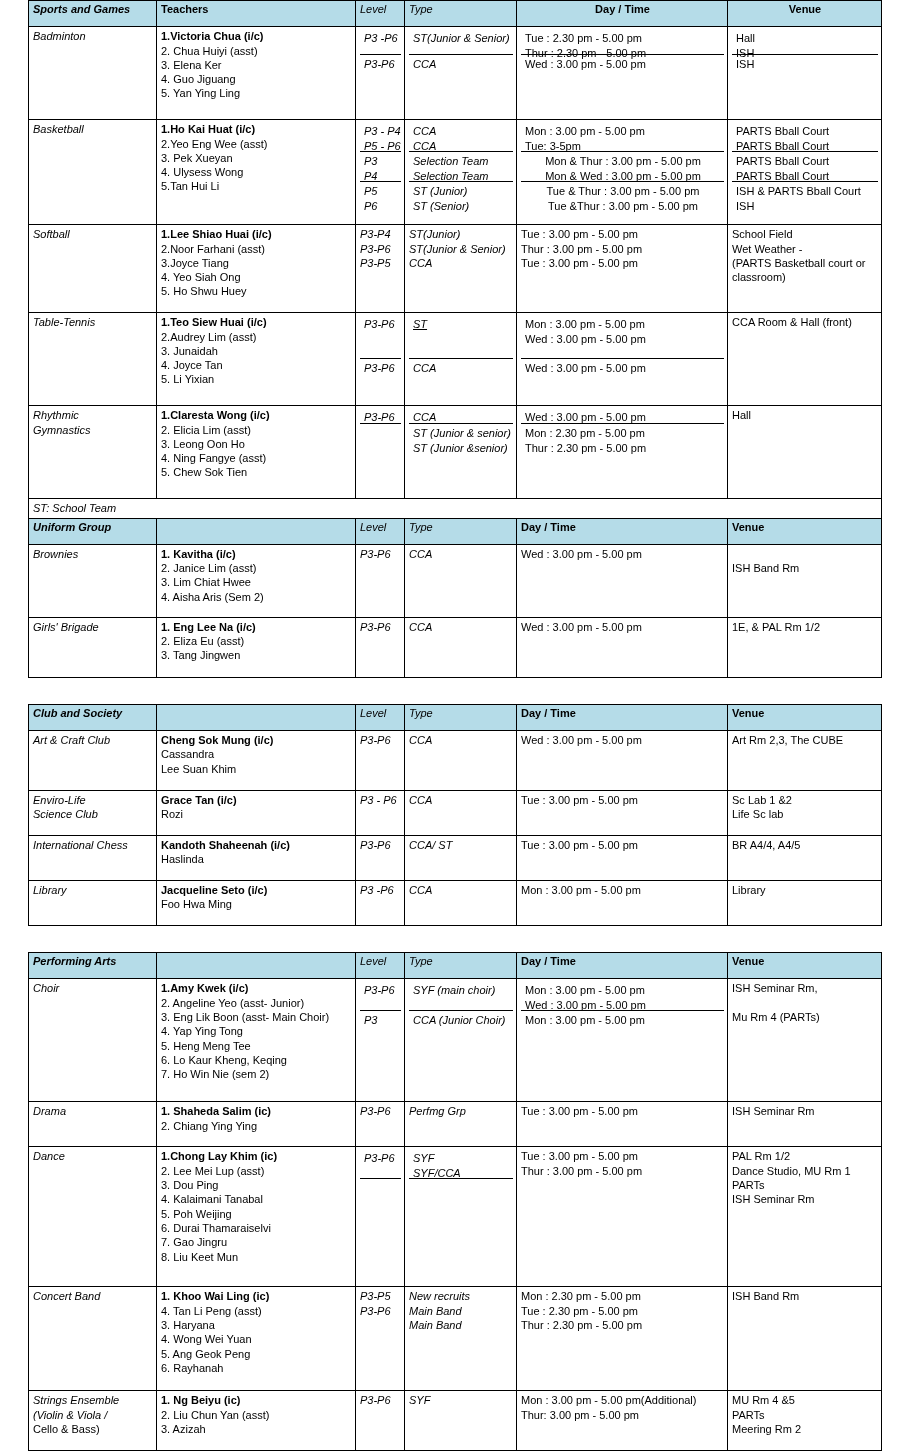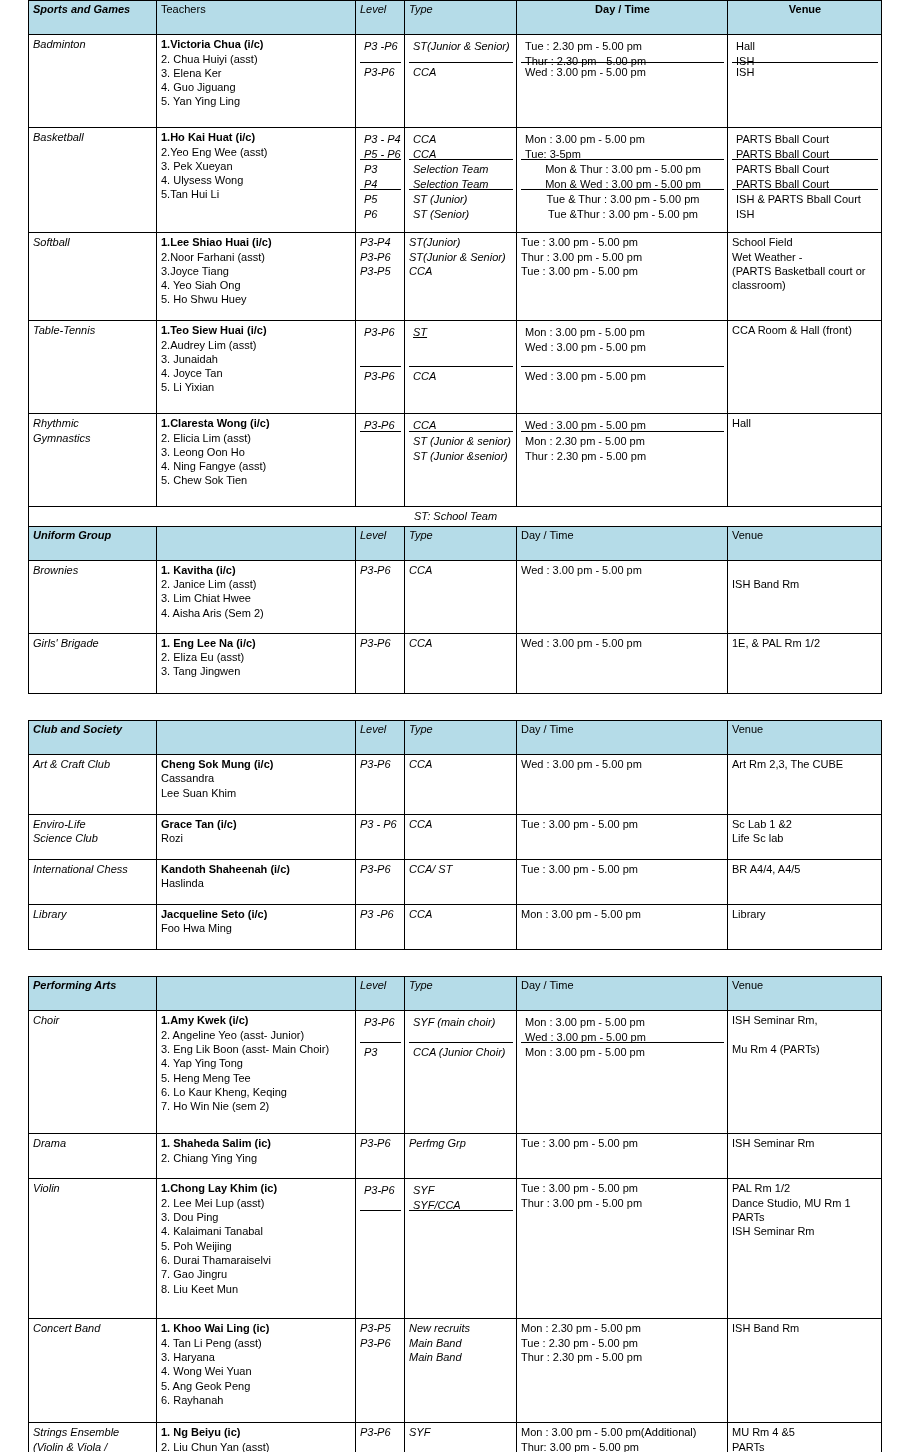--- a/index.html
+++ b/index.html
@@ -21,39 +21,39 @@
     border:1px solid #000;
     vertical-align:top;
     padding:2px 3px 2px 4px;
     line-height:14.3px;
     overflow:hidden;
   }
   
   tr.hdr td{
     background:#b5dce8;
     font-weight:normal;
-    padding-top:1px;padding-bottom:18px;
+    padding-top:1px;padding-bottom:10px;
   }
   tr.hdr td.ital{font-style:italic;font-weight:bold;}
   tr.hdr td.ctr{text-align:center;font-weight:bold;}
-  tr.hdr td.lft{font-weight:normal;margin-top:19px;}
+  tr.hdr td.lft{font-weight:bold;margin-top:19px;}
   tr.hdr td.ital2{font-style:italic;}
 
   
   col.c-name{width:128px;}
   col.c-teach{width:199px;}
   col.c-level{width:49px;}
   col.c-type{width:112px;}
   col.c-day{width:211px;}
   col.c-venue{width:154px;}
 
   .activity{font-style:italic;}
   .teachers .lead{font-weight:bold;}
   .ital{font-style:italic;}
-  .note-row td{border:1px solid #000;font-style:italic;padding:1px 4px;text-align:center;}
+  .note-row td{border:1px solid #000;font-style:italic;padding:1px 4px;}
   .gap{height:26px;}
   
   .split > div{border-bottom:1px solid #000;padding:2px 3px 2px 4px;box-sizing:border-box;}
   .split > div:last-child{border-bottom:none;}
   td.split{padding:0;}
   .line{white-space:nowrap;}
 </style>
 </head>
 <body>
 
@@ -577,21 +577,21 @@
       <td>
             <div class="line">Tue : 3.00 pm - 5.00 pm</div>
           </td>
       <td>
             <div class="line">ISH Seminar Rm</div>
           </td>
     </tr>
 
     <tr style="height:135px">
       <td class="activity">
-            <div class="line">Violin</div>
+            <div class="line">Dance</div>
           </td>
       <td class="teachers">
             <div class="line lead">1.Chong Lay Khim (ic)</div>
             <div class="line">2. Lee Mei Lup (asst)</div>
             <div class="line">3. Dou Ping</div>
             <div class="line">4. Kalaimani Tanabal</div>
             <div class="line">5. Poh Weijing</div>
             <div class="line">6. Durai Thamaraiselvi</div>
             <div class="line">7. Gao Jingru</div>
             <div class="line">8. Liu Keet Mun</div>

